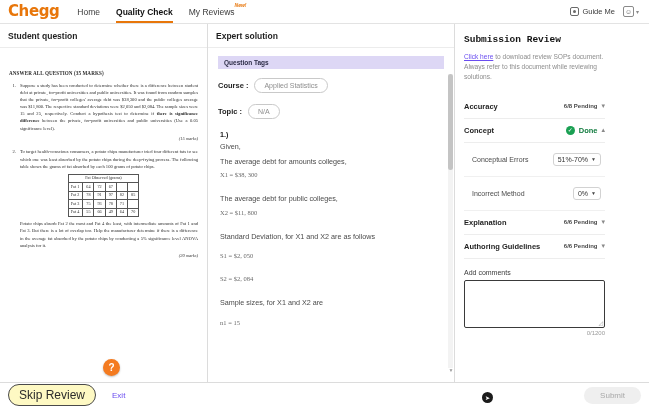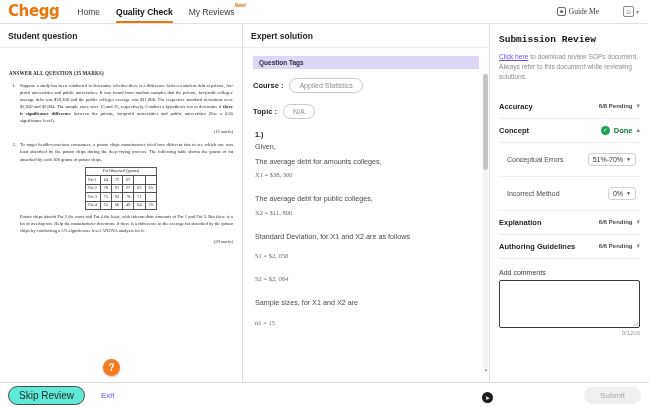--- a/index.html
+++ b/index.html
@@ -49,23 +49,22 @@
   .nav-item.active::after {
     content:""; position:absolute; left:0; right:0; bottom:0;
     height:2px; background:#e8760a;
   }
   .nav-new {
     position:absolute; top:2px; right:-12px;
     font-size:5px; color:#e8760a; font-weight:bold;
     font-style: italic;
   }
   .nav-right {
-    margin-left:auto; display:flex; align-items:center; gap:24px;
+    margin-left:auto; display:flex; align-items:center; gap:8px;
     padding-right:2px;
-    font-family:Liberation Serif, serif;
   }
   .guide {
     display:flex; align-items:center; gap:3px;
     font-size:7.5px; color:#3b3b3b; cursor:pointer;
   }
   .guide-ic {
     width:9px;height:9px;border:1px solid #6a6a6a;border-radius:2px;
     display:flex;align-items:center;justify-content:center;
   }
   .guide-ic i { display:block;width:3px;height:3px;background:#6a6a6a;border-radius:50%; }
@@ -75,21 +74,21 @@
     display:flex;align-items:center;justify-content:center;font-size:7px;color:#6a6a6a;
   }
   .chev { font-size:6px; color:#8a8a8a; }
 
   
   .cols {
     display:flex;
     height: 358px;
     width: 100%;
   }
-  .col-left  { width: 243px; border-right:1px solid #dcdcdc; display:flex; flex-direction:column; background:#fff;}
+  .col-left  { width: 208px; border-right:1px solid #dcdcdc; display:flex; flex-direction:column; background:#fff;}
   .col-mid   { width: 247px; border-right:1px solid #dcdcdc; display:flex; flex-direction:column; background:#fff; position:relative;}
   .col-right { width: 159px; display:flex; flex-direction:column; background:#fff; position:relative;}
 
   .col-head {
     height: 24px;
     display:flex; align-items:center;
     padding-left: 8px;
     font-size: 8.5px;
     font-weight: 600;
     color: #1f1f1f;
@@ -212,22 +211,22 @@
     box-shadow:0 1px 2px rgba(0,0,0,0.25);
   }
 
   
   .bottombar {
     position:absolute; left:0; right:0; bottom:0; height:25px;
     background:#fff; border-top:1px solid #dcdcdc;
     display:flex; align-items:center; padding:0 8px;
   }
   .btn-skip {
-    border:1px solid #4a4a4a; border-radius:11px; background:#5eead4;
-    font-size:10px; color:#2b2b2b; padding:3px 10px; cursor:pointer;
+    border:1px solid #4a4a4a; border-radius:11px; background:#fef9c3;
+    font-size:12px; color:#2b2b2b; padding:3px 10px; cursor:pointer;
   }
   .btn-exit { margin-left:16px; font-size:8px; color:#6a4df0; cursor:pointer; }
   .btn-submit {
     margin-left:auto; background:#efefef; color:#a9a9a9;
     border:none; border-radius:11px; font-size:8px;
     padding:4px 16px; cursor:default;
   }
   .collapse-dot {
     position:absolute; left:482px; bottom:4px;
     width:11px;height:11px;border-radius:50%;background:#1b1b1b;

